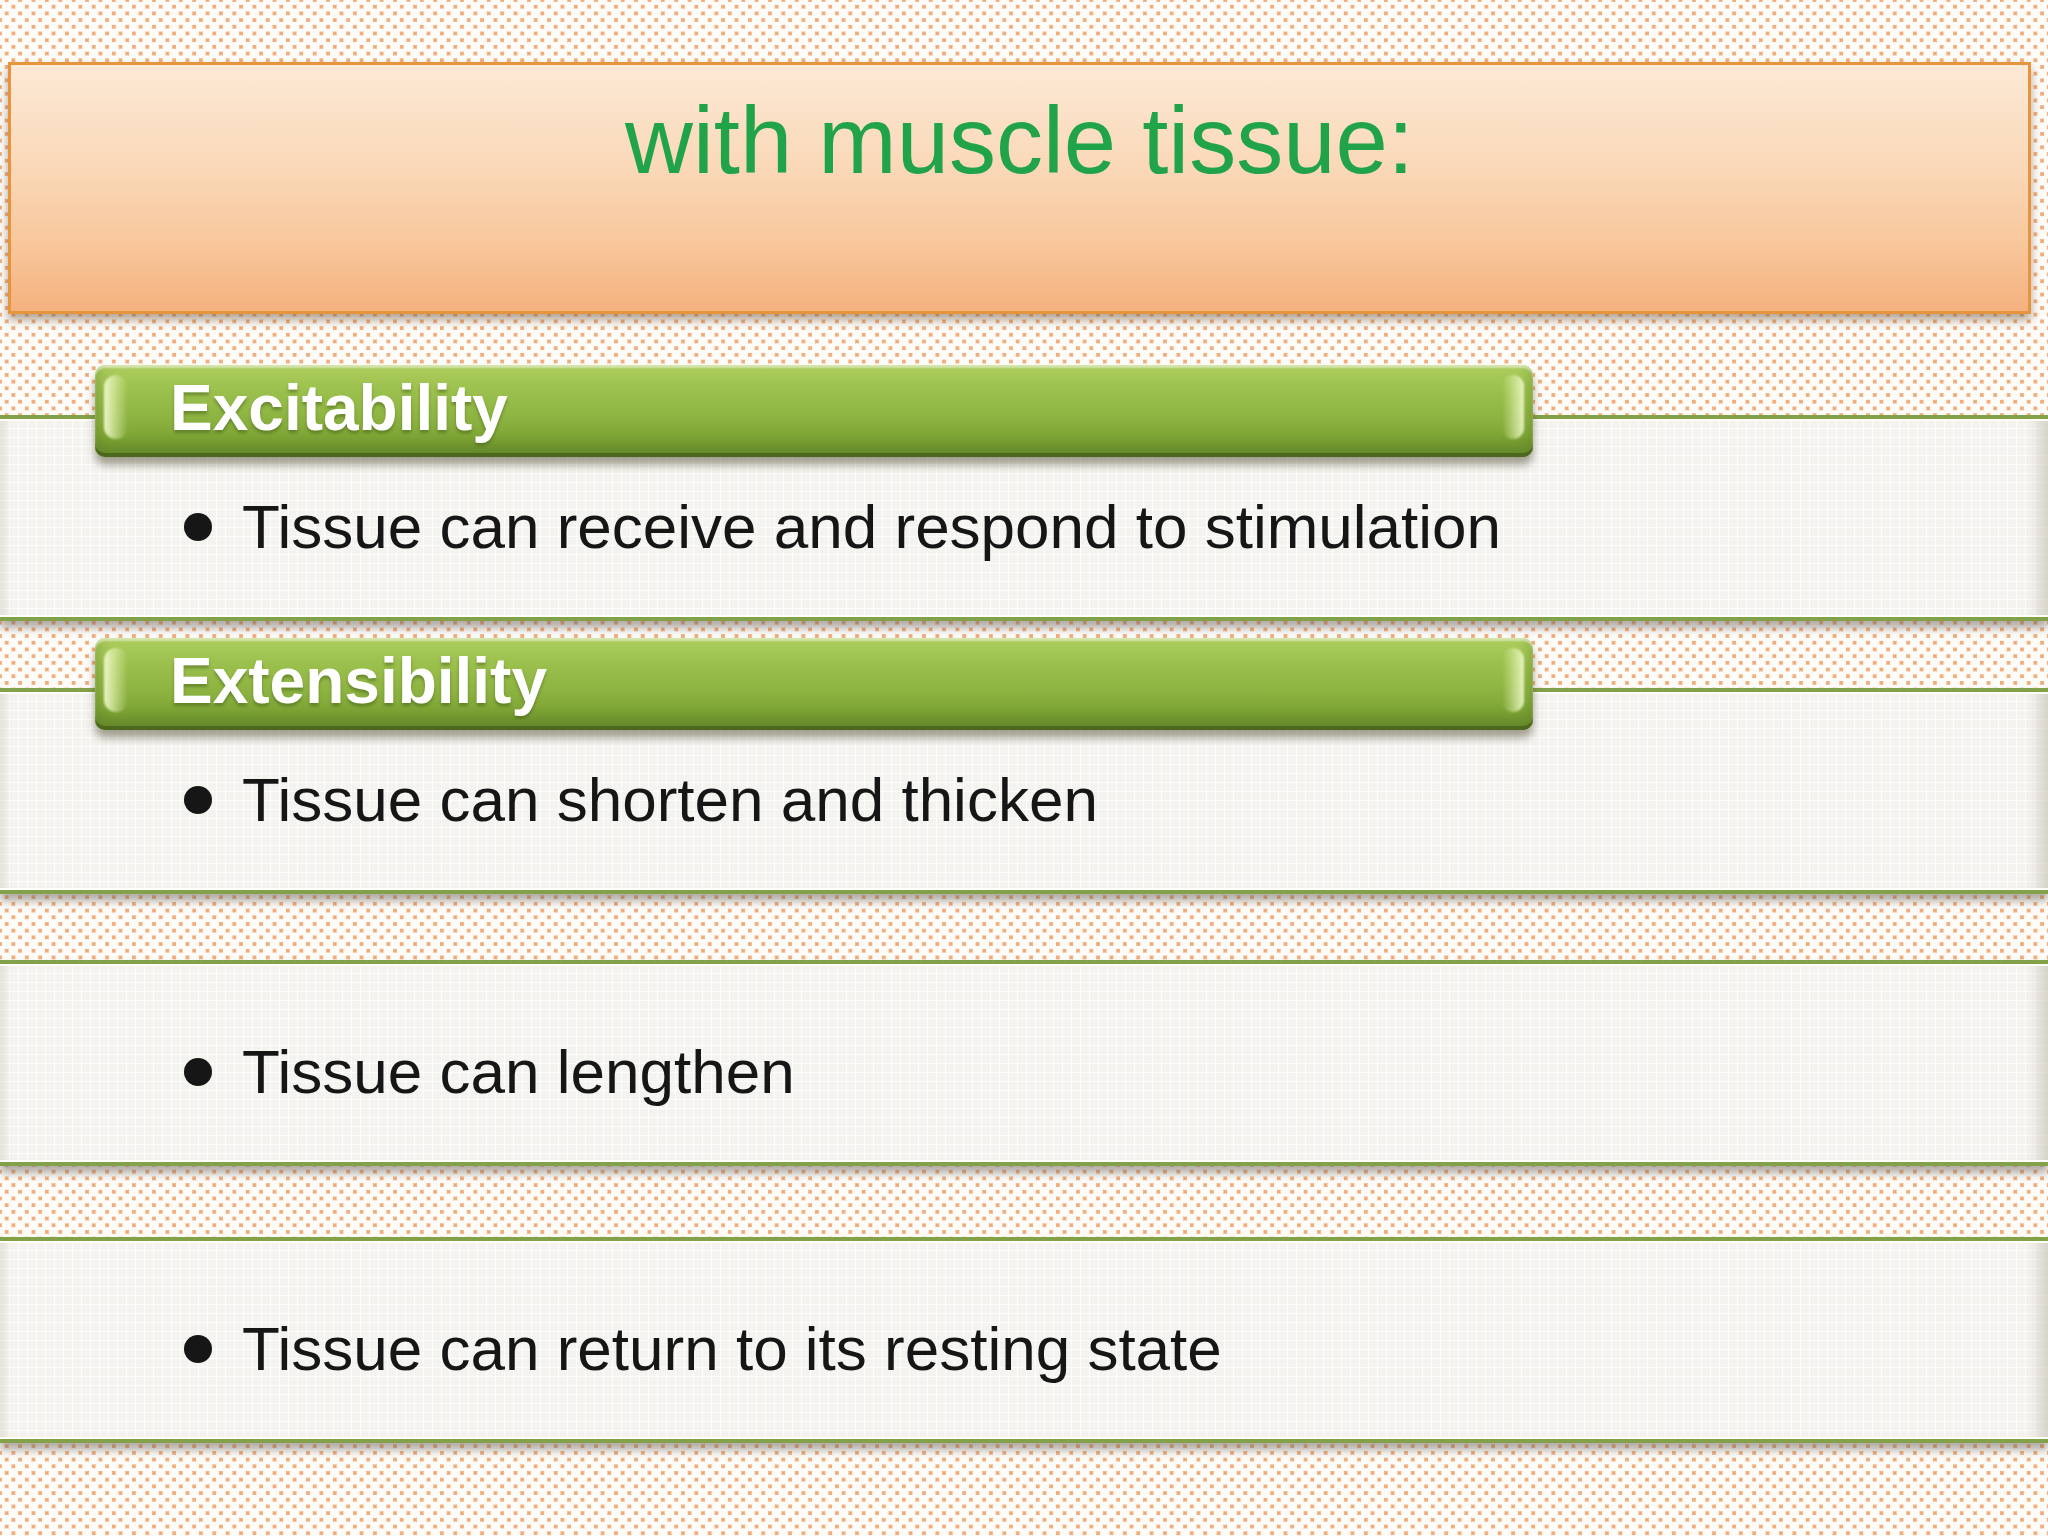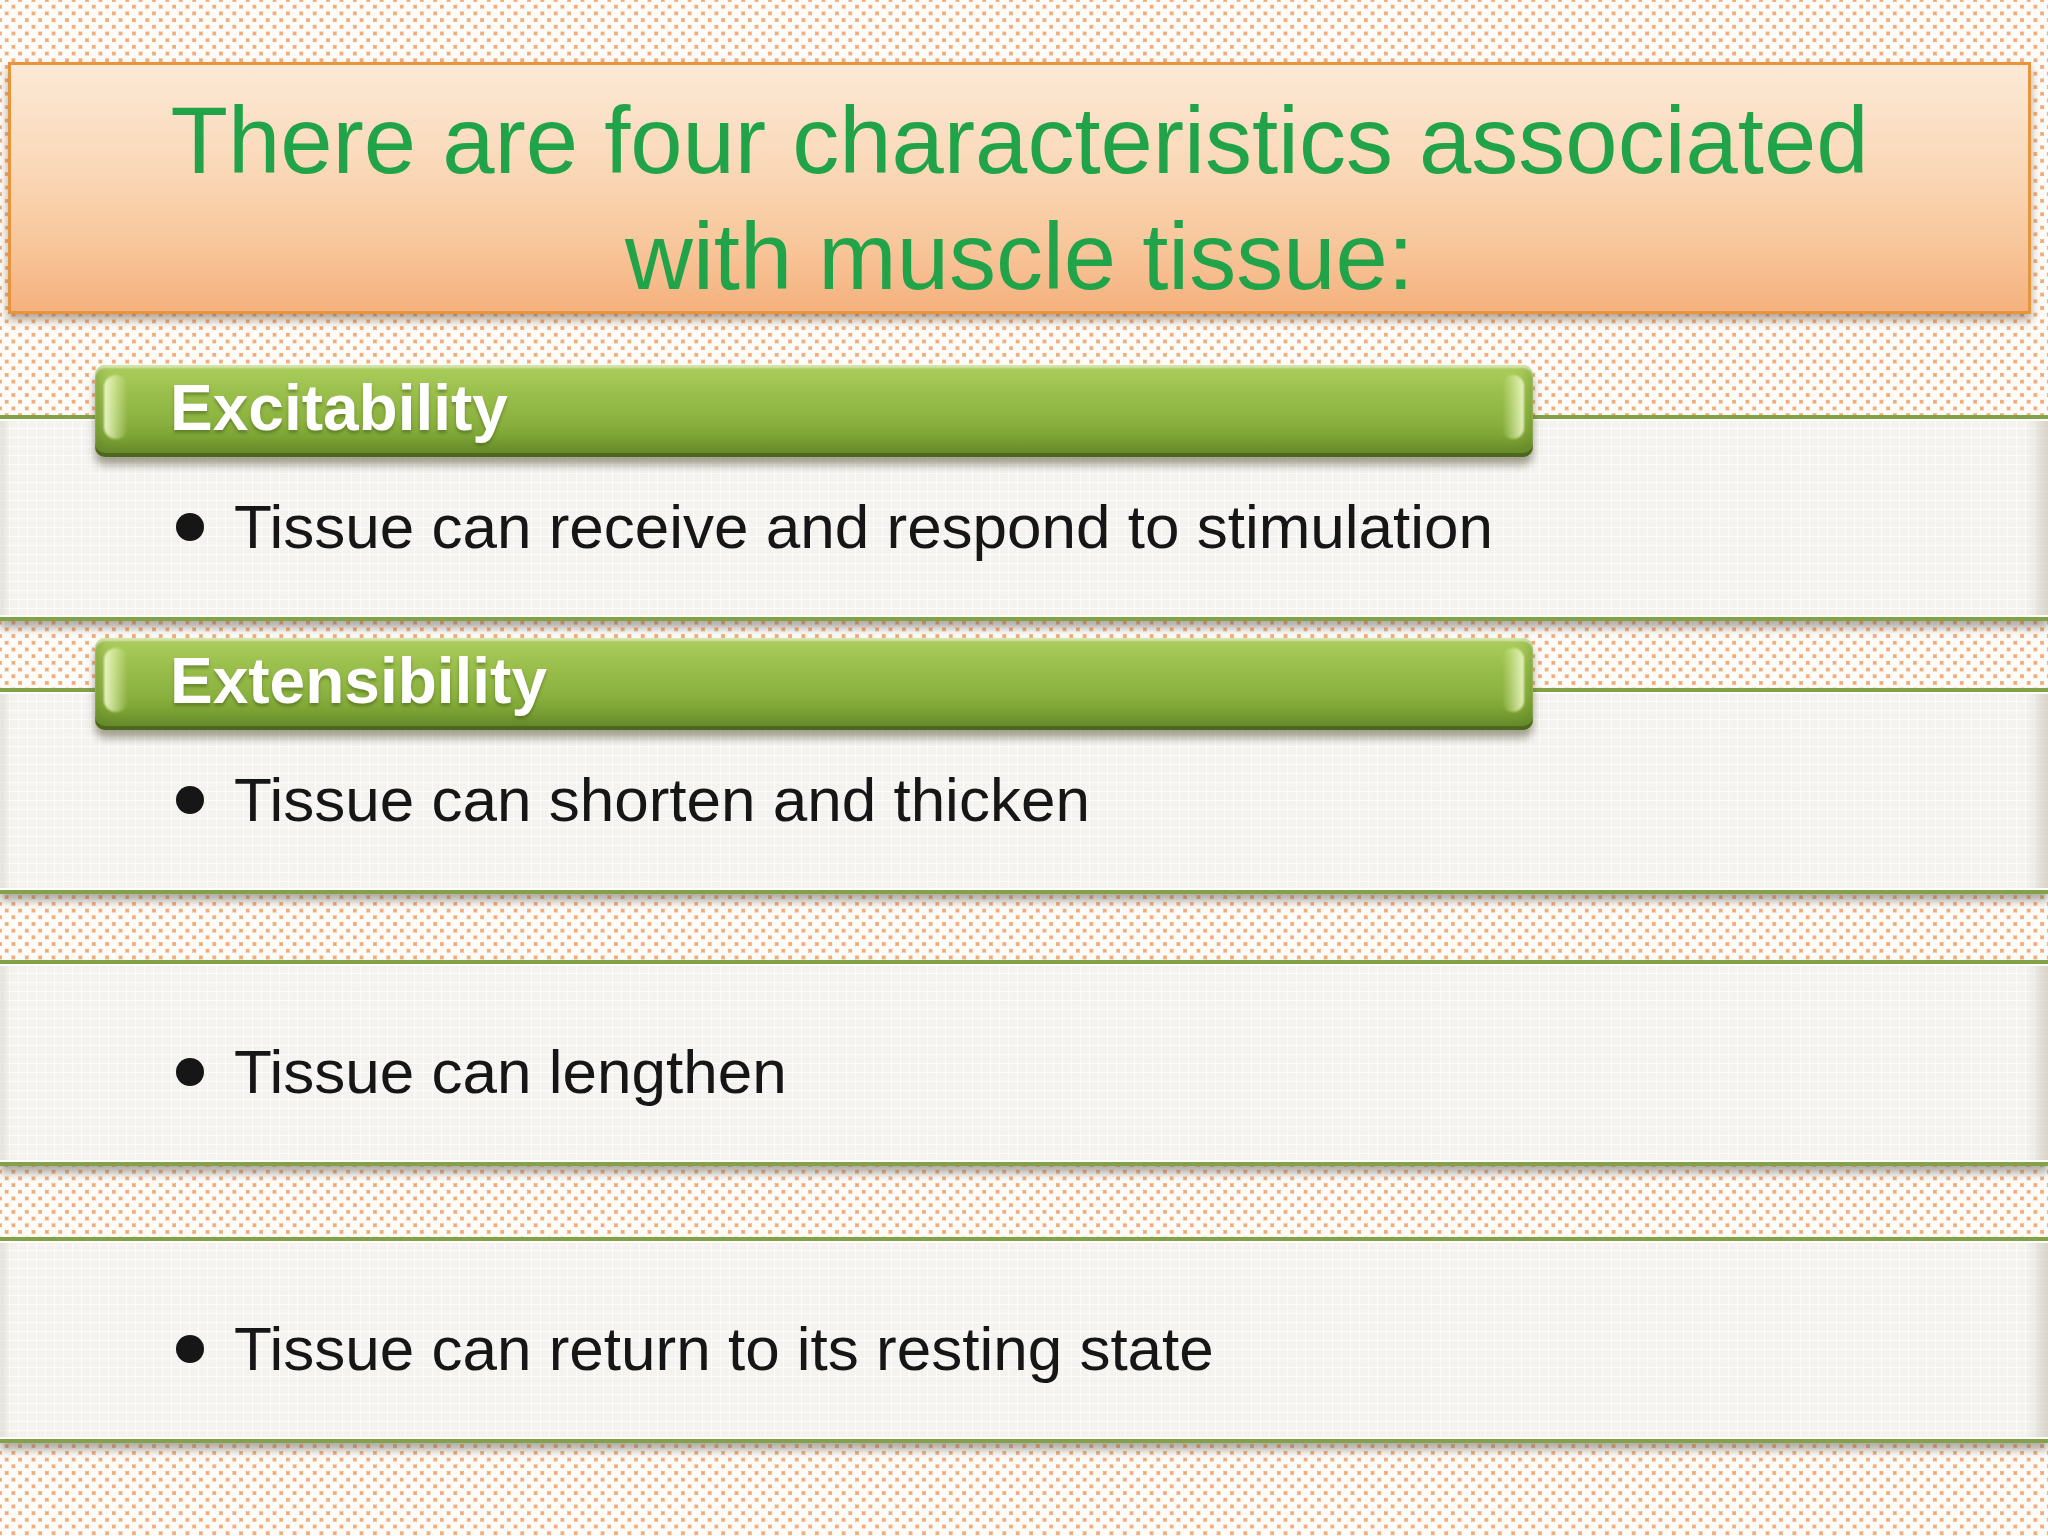--- a/index.html
+++ b/index.html
@@ -78,39 +78,38 @@
     filter:blur(1px);
   }
   .bar-label{
     position:absolute;left:75px;top:0;height:86px;
     display:flex;align-items:center;
     color:#FFFFFF;font-size:64px;font-weight:bold;
     text-shadow:0 3px 3px rgba(70,95,25,0.5);
     white-space:nowrap;
   }
   .bullet-row{
-    position:absolute;left:176px;top:72px;
+    position:absolute;left:184px;top:72px;
     display:flex;align-items:center;
   }
   .bullet-dot{
     width:28px;height:28px;border-radius:50%;
     background:#161616;flex:0 0 auto;
     margin-right:30px;
   }
   .bullet-text{
     color:#161616;font-size:62px;line-height:72px;white-space:nowrap;
   }
 </style>
 </head>
 <body>
 
 <div class="slide">
 
   <header class="banner">
-    <div class="title-line">There are four characteristics associated</div>
     <div class="title-line">with muscle tissue:</div>
   </header>
 
   <section class="row" style="top:415px">
     <div class="panel">
       <div class="bullet-row">
         <span class="bullet-dot"></span>
         <span class="bullet-text">Tissue can receive and respond to stimulation</span>
       </div>
     </div>

